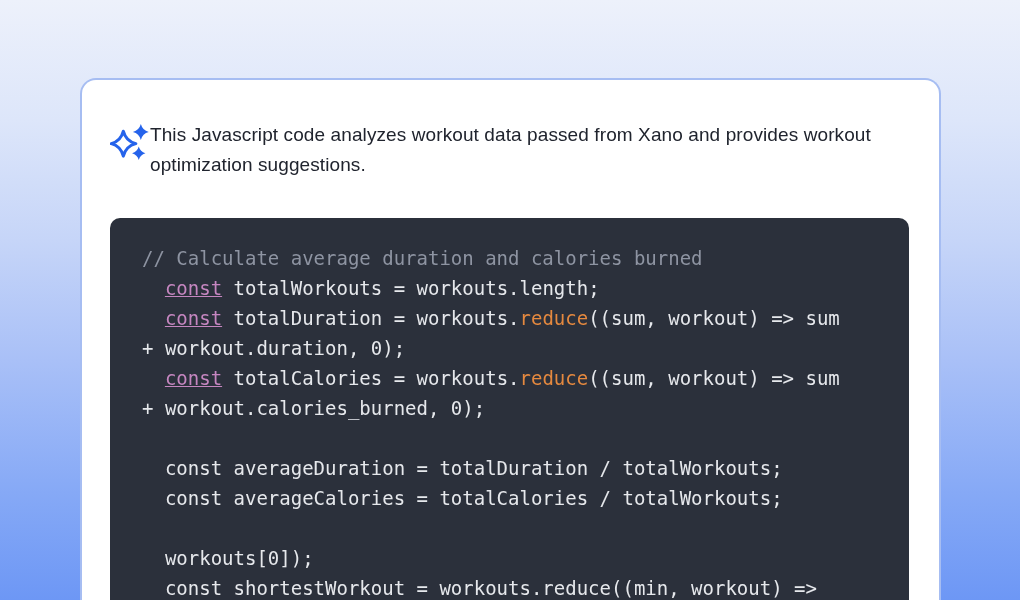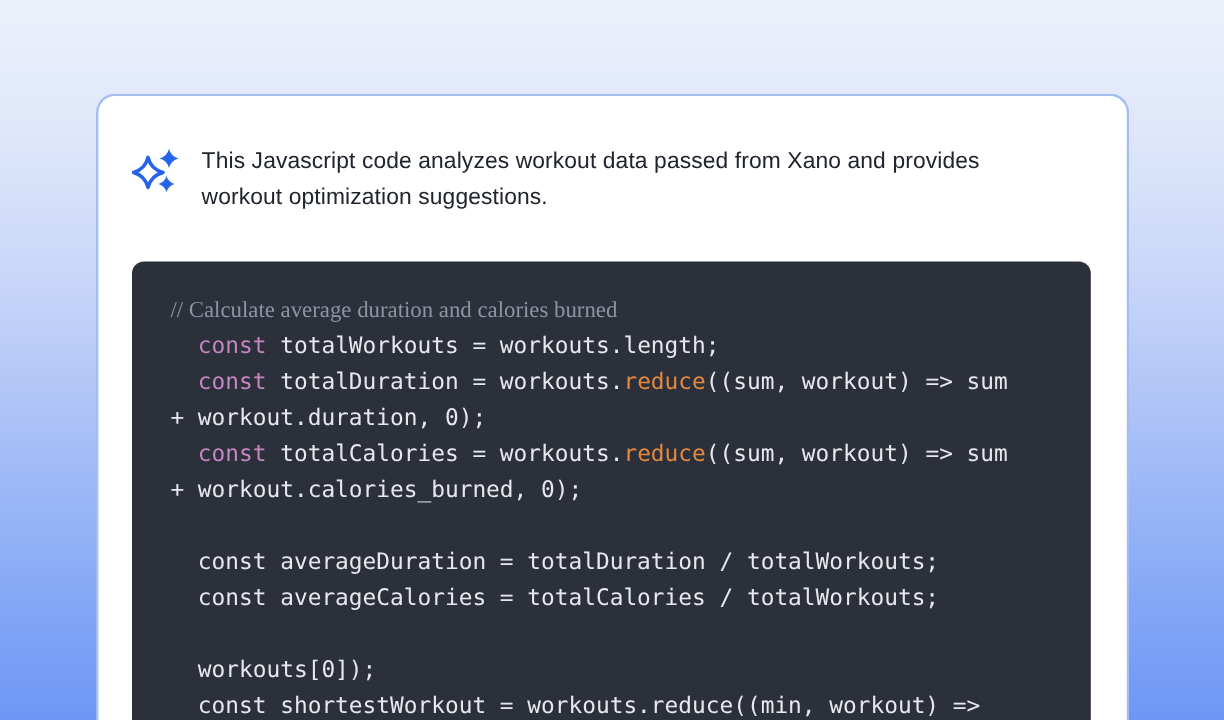--- a/index.html
+++ b/index.html
@@ -18,21 +18,20 @@
     height: 560px; 
     background: var(--card-bg, #ffffff);
     border: 2px solid var(--card-border, #a6bdf2);
     border-radius: 16px;
     border-bottom: none;
   }
   .card-header {
     display: flex;
     align-items: flex-start;
     padding: 40px 56px 0 28px;
-    gap: 18px;
   }
   .sparkle {
     flex: 0 0 40px;
     width: 40px;
     height: 40px;
     margin-top: 2px;
   }
   .desc {
     font-size: 19px;
     line-height: 30px;
@@ -48,22 +47,22 @@
     padding: 25px 32px 40px 32px;
     font-family: "DejaVu Sans Mono", monospace;
     font-size: 19px;
     line-height: 30px;
     color: var(--tok-default, #e6e8ec);
     white-space: pre;
     overflow: hidden;
   }
   .code-line { height: 30px; }
   .tok-default  { color: var(--tok-default, #e6e8ec); }
-  .tok-comment  { color: var(--tok-comment, #8e94a2); font-family: Liberation Serif, serif; }
-  .tok-keyword  { color: var(--tok-keyword, #c586c0); }
+  .tok-comment  { color: var(--tok-comment, #8e94a2); }
+  .tok-keyword  { color: var(--tok-keyword, #c586c0); text-decoration: underline; }
   .tok-function { color: var(--tok-function, #e5893f); text-align: center; }
 </style>
 </head>
 <body>
 
 <div class="card">
   <div class="card-header">
     <span class="sparkle">
       <svg width="40" height="40" viewBox="0 0 48 48" aria-hidden="true">
         <path d="M16 11 Q19 23 31 26 Q19 29 16 41 Q13 29 1.5 26 Q13 23 16 11 Z" fill="none" stroke="#2563eb" stroke-width="3.6" stroke-linejoin="round"></path>

